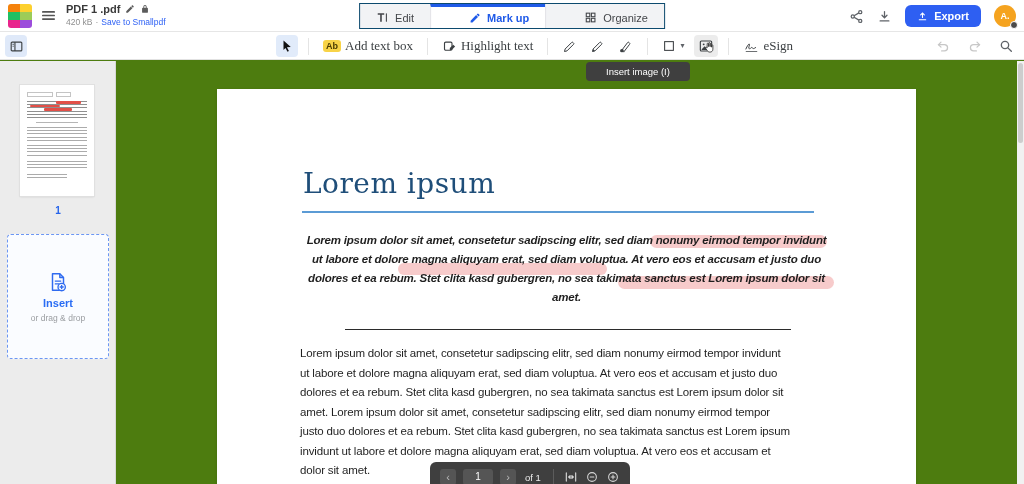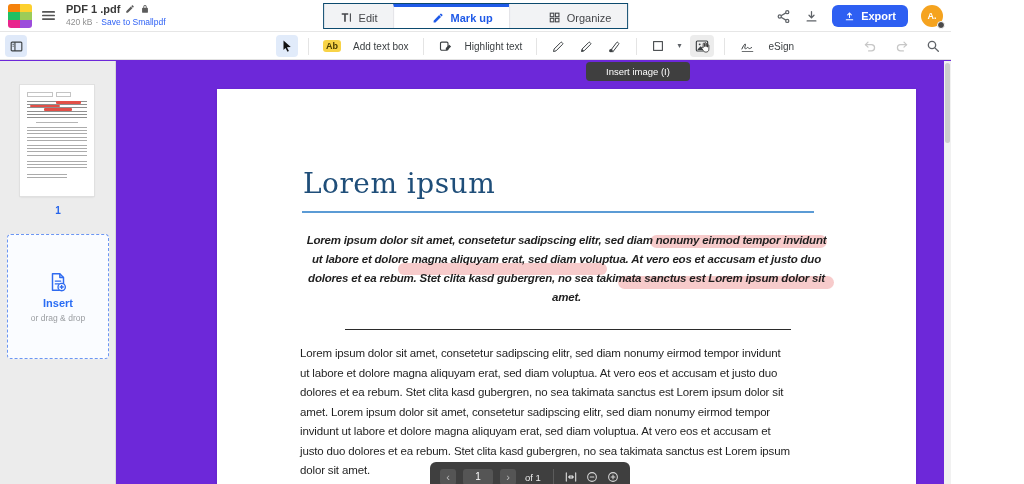--- a/index.html
+++ b/index.html
@@ -1,18 +1,18 @@
 <!DOCTYPE html>
 <html><head>
 <meta charset="utf-8">
 <style>
   * { margin:0; padding:0; box-sizing:border-box; }
   html,body { width:1024px; height:484px; overflow:hidden; }
   body { font-family:"Liberation Sans", sans-serif; background:#fff; }
-  .screen { position:relative; width:951px; height:484px; background:#6d28d9; overflow:hidden; }
+  .screen { position:relative; width:1024px; height:484px; background:#4d7c0f; overflow:hidden; }
   svg { display:block; }
   button { background:none; border:none; cursor:pointer; font-family:inherit; padding:0; }
 
   
   .topbar { position:absolute; top:0; left:0; right:0; height:32px; background:#fff; border-bottom:1px solid #e6e6e6; z-index:30; }
   .logo { position:absolute; left:8px; top:4px; width:24px; height:24px; display:grid; grid-template-columns:1fr 1fr; grid-template-rows:1fr 1fr 1fr; border-radius:3px; overflow:hidden; }
   .hamburger { position:absolute; left:40px; top:7px; color:#555; }
   .fileblock { position:absolute; left:66px; top:3px; }
   .file-row { display:flex; align-items:center; gap:5px; font-size:11px; font-weight:700; color:#3a3a3a; }
   .file-row .mini-ic { color:#5b5b5b; }
@@ -25,24 +25,24 @@
   .topright { position:absolute; right:8px; top:0; height:32px; display:flex; align-items:center; gap:13px; }
   .icbtn { color:#5f6368; display:flex; align-items:center; }
   .export-btn { display:flex; align-items:center; gap:6px; height:22px; padding:0 12px; background:#2e5ff2; border-radius:6px; color:#fff; font-size:11px; font-weight:700; }
   .avatar { position:relative; width:22px; height:22px; border-radius:50%; background:#f5a31f; color:#fff; font-size:9px; font-weight:700; display:flex; align-items:center; justify-content:center; }
   .avatar .dot { position:absolute; right:-2px; bottom:-2px; width:8px; height:8px; border-radius:50%; background:#4a4a4a; border:1.5px solid #fff; }
 
   
   .toolbar2 { position:absolute; top:32px; left:0; right:0; height:28px; background:#fff; border-bottom:1px solid #e2e2e2; z-index:25; }
   .toggle-btn { position:absolute; left:5px; top:3px; width:22px; height:22px; background:#dfe9f9; border-radius:4px; display:flex; align-items:center; justify-content:center; color:#3c4043; }
   .tools-center { position:absolute; left:276px; top:0; height:28px; display:flex; align-items:center; gap:5px; }
-  .toolbtn { display:flex; align-items:center; gap:12px; height:22px; padding:0 4px; border-radius:4px; color:#3c4043; font-size:11px; }
+  .toolbtn { display:flex; align-items:center; gap:4px; height:22px; padding:0 4px; border-radius:4px; color:#3c4043; font-size:11px; }
   .toolbtn.selected { background:#e1ebfa; }
   .toolbtn.hovered { background:#ececec; }
-  .tool-label { color:#3c4043; font-size:10px; }
+  .tool-label { color:#3c4043; font-size:13px;font-family:Liberation Serif, serif; }
   .tdiv { width:1px; height:17px; background:#e4e4e4; margin:0 5px; }
   .ab-badge { background:#f8d347; color:#4a3b00; font-size:9px; font-weight:700; border-radius:3px; padding:1.5px 3px; line-height:1; }
   .caret { font-size:8px; color:#5f6368; line-height:1; }
   .img-wrap { position:relative; }
   .hand-cur { position:absolute; left:8px; top:6px; }
   .tools-right { position:absolute; right:10px; top:0; height:28px; display:flex; align-items:center; gap:16px; }
   .disabled { color:#c7c7c7; }
   .tooltip { position:absolute; left:586px; top:62px; background:#3f3f3f; color:#fff; font-size:9.5px; padding:4px 20px; border-radius:4px; z-index:40; white-space:nowrap; }
 
   
@@ -357,22 +357,22 @@
       <div>amet.</div>
     </div>
 
     <div class="mid-rule"></div>
 
     <div class="bodytext">
       <div>Lorem ipsum dolor sit amet, consetetur sadipscing elitr, sed diam nonumy eirmod tempor invidunt</div>
       <div>ut labore et dolore magna aliquyam erat, sed diam voluptua. At vero eos et accusam et justo duo</div>
       <div>dolores et ea rebum. Stet clita kasd gubergren, no sea takimata sanctus est Lorem ipsum dolor sit</div>
       <div>amet. Lorem ipsum dolor sit amet, consetetur sadipscing elitr, sed diam nonumy eirmod tempor</div>
+      <div>justo duo dolores et ea rebum. Stet clita kasd gubergren, no sea takimata sanctus est Lorem ipsum</div>
       <div>invidunt ut labore et dolore magna aliquyam erat, sed diam voluptua. At vero eos et accusam et</div>
-      <div>justo duo dolores et ea rebum. Stet clita kasd gubergren, no sea takimata sanctus est Lorem ipsum</div>
       <div>dolor sit amet.</div>
     </div>
   </main>
 
   <div class="pager">
     <button class="pg-btn">‹</button>
     <div class="pg-box">1</div>
     <button class="pg-btn">›</button>
     <span class="pg-of">of 1</span>
     <span class="pg-div"></span>

